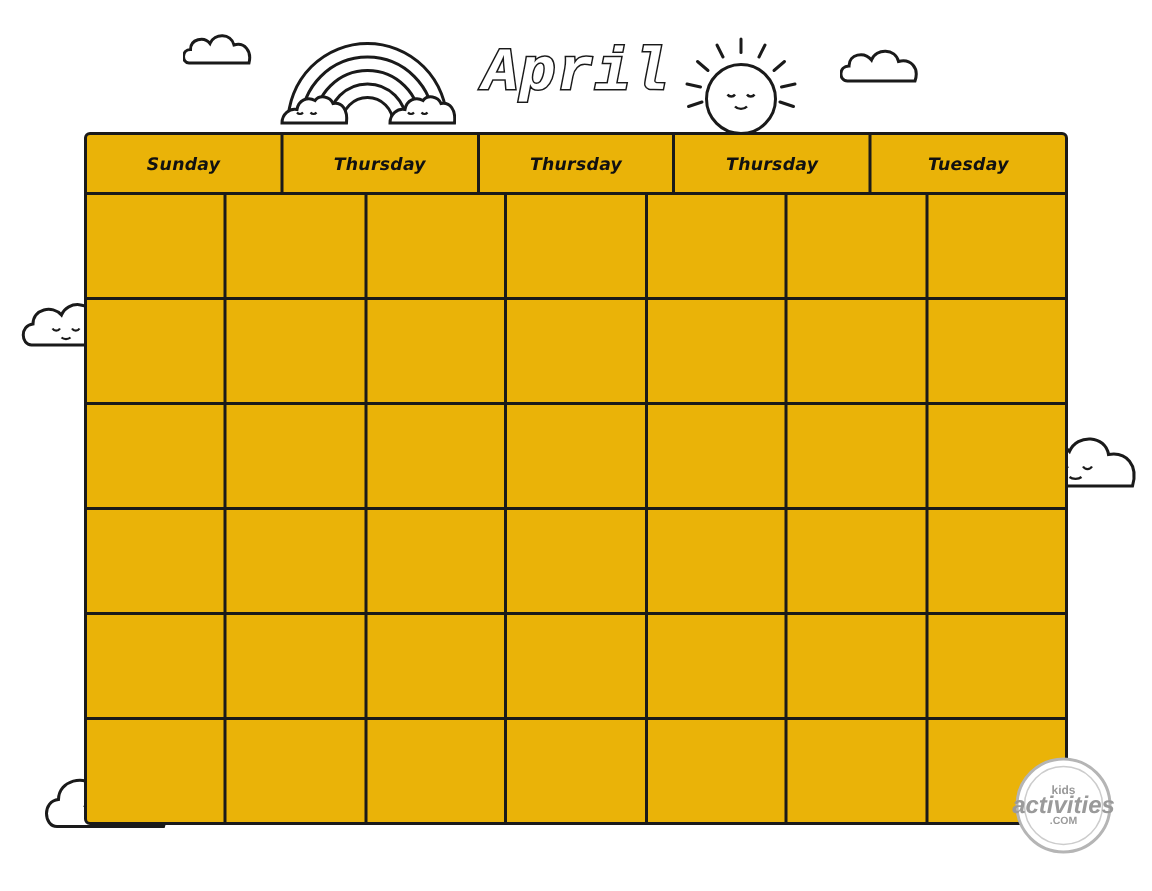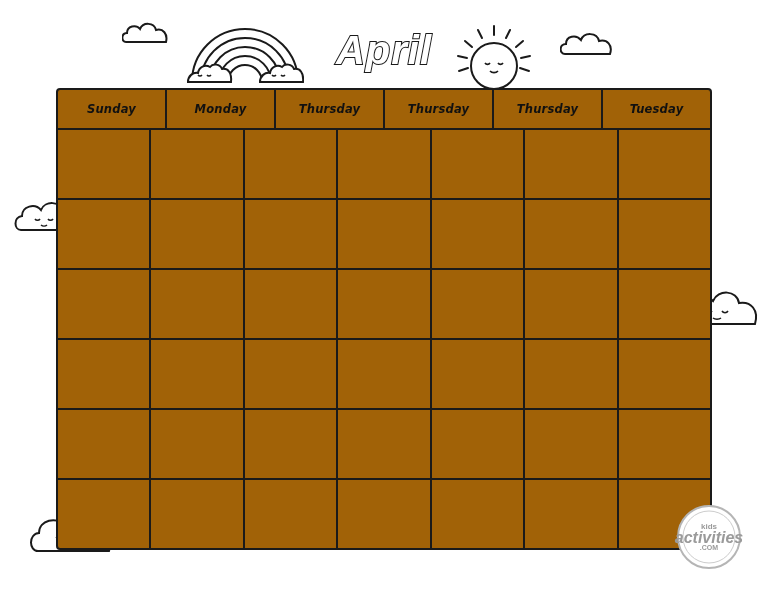--- a/index.html
+++ b/index.html
@@ -49,21 +49,21 @@
     position: absolute;
     left: 300px;
     top: 22px;
     width: 168px;
     height: 56px;
     display: flex;
     align-items: center;
     justify-content: center;
   }
   .month-title .month-text {
-    font-family: Liberation Sans, sans-serif;
+    font-family: Liberation Mono, monospace;
     font-size: 40px;
     font-weight: bold;
     font-style: italic;
     color: #ffffff;
     letter-spacing: 1px;
     -webkit-text-stroke: 2px #1a1a1a;
     paint-order: stroke fill;
     line-height: 46px;
   }
 
@@ -72,21 +72,21 @@
     position: absolute;
     left: 56px;
     top: 88px;
     width: 656px;
     height: 462px;
     border: 2px solid #1a1a1a;
     border-radius: 4px;
     box-sizing: border-box;
     display: flex;
     flex-direction: column;
-    background: #a16207;
+    background: #eab308;
   }
   .header-row {
     display: flex;
     height: 38px;
     border-bottom: 2px solid #1a1a1a;
   }
   .header-cell {
     flex: 1 1 0;
     display: flex;
     align-items: center;
@@ -239,21 +239,20 @@
       <path d="M28 37 a4 4 0 0 0 6 0"></path>
       <path d="M46 37 a4 4 0 0 0 6 0"></path>
       <path d="M36 45 a5 4 0 0 0 9 0"></path>
     </g>
   </svg>
 
   <div class="calendar">
 
     <div class="header-row">
       <div class="header-cell">Sunday</div>
-      <div class="header-cell">Monday</div>
       <div class="header-cell">Thursday</div>
       <div class="header-cell">Thursday</div>
       <div class="header-cell">Thursday</div>
       <div class="header-cell">Tuesday</div>
     </div>
 
     <div class="week-row">
       <div class="day-cell">
           <span class="day-num"></span>
         </div>

